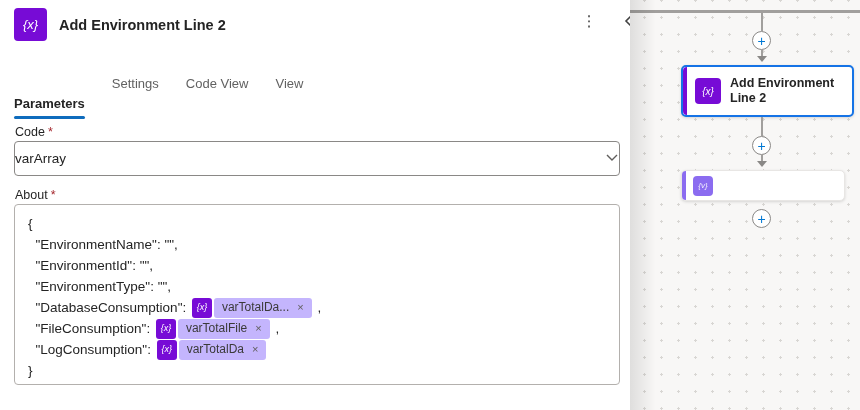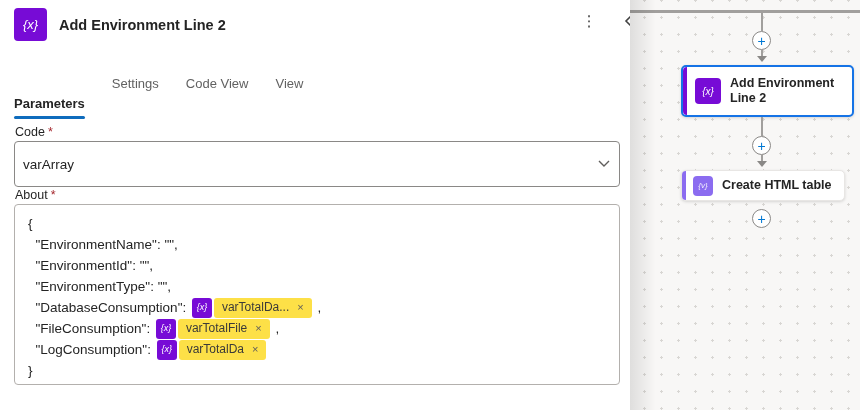--- a/index.html
+++ b/index.html
@@ -21,35 +21,35 @@
 
   .tabs { position:absolute; left:14px; top:76px; display:flex; gap:27px; }
   .tab { font-size:13px; color:#616161; padding-bottom:8px; position:relative; cursor:pointer; }
   .tab.active { color:#242424; font-weight:bold;margin-top:20px; }
   .tab.active::after { content:""; position:absolute; left:0; right:0; bottom:0; height:3px;
     background:#0F6CBD; border-radius:2px; }
 
   .field-label { position:absolute; left:15px; font-size:12.5px; color:#242424; }
   .req { color:#A4262C; margin-left:3px; }
 
-  .name-select { position:absolute; left:14px; top:141px; width:606px; height:46px;
+  .name-select { position:absolute; left:14px; top:141px; width:606px; height:35px;
     border:1px solid #8A8886; border-radius:4px; background:#fff; display:flex; align-items:center;
-    padding:0 8px; font-size:13.5px; color:#242424; cursor:pointer;gap:32px; }
+    padding:0 0; font-size:13.5px; color:#242424; cursor:pointer;gap:32px; }
   .name-select .chev { margin-left:auto; color:#605E5C; }
 
   .value-box { position:absolute; left:14px; top:204px; width:606px; height:181px;
     border:1px solid #B3B0AD; border-radius:4px; background:#fff; padding:8px 12px 0 13px;
     font-size:13.5px; color:#242424; overflow:hidden; }
   .vline { white-space:pre; line-height:21px; display:flex; align-items:center; min-height:21px; }
   .vline > span { white-space:pre; }
 
   .pill { display:inline-flex; align-items:center; margin:0 2px; vertical-align:middle; cursor:pointer; }
   .pill-icon { width:20px; height:20px; background:#770BD6; border-radius:3px; color:#fff;
     font-size:9px; font-style:italic; display:inline-flex; align-items:center; justify-content:center; }
-  .pill-body { height:20px; background:#fde047; border-radius:3px; margin-left:2px;
+  .pill-body { height:20px; background:#c4b5fd; border-radius:3px; margin-left:2px;
     display:inline-flex; align-items:center; padding:0 8px; gap:8px;justify-content:center; }
   .pill-label { font-size:12px; color:#3B3A39; }
   .pill-x { font-size:11px; color:#605E5C; cursor:pointer; }
 
   
   .canvas { position:absolute; left:630px; top:0; width:230px; height:410px; background:#F8F7F6;
     background-image:radial-gradient(circle, #D8D6D3 1px, rgba(0,0,0,0) 1.4px);
     background-size:17px 17px; background-position:6px 9px; }
   .canvas-shadow { position:absolute; left:0; top:0; width:26px; height:410px;
     background:linear-gradient(to right, rgba(0,0,0,0.10), rgba(0,0,0,0)); pointer-events:none; }
@@ -182,20 +182,19 @@
     </div>
 
     <div class="conn" style="top:117px; height:19px;"></div>
     <button class="plus-btn" style="top:136px;">+</button>
     <div class="conn" style="top:155px; height:6px;"></div>
     <div class="arrow-down" style="top:161px;"></div>
 
     <div class="node node-2">
       <div class="node-accent"></div>
       <div class="node-icon">{v}</div>
-      <div class="node-label">Create HTML table</div>
     </div>
 
     <button class="plus-btn" style="top:209px;">+</button>
 
     <div class="canvas-shadow"></div>
   </div>
 </div>
 
 </body></html>

